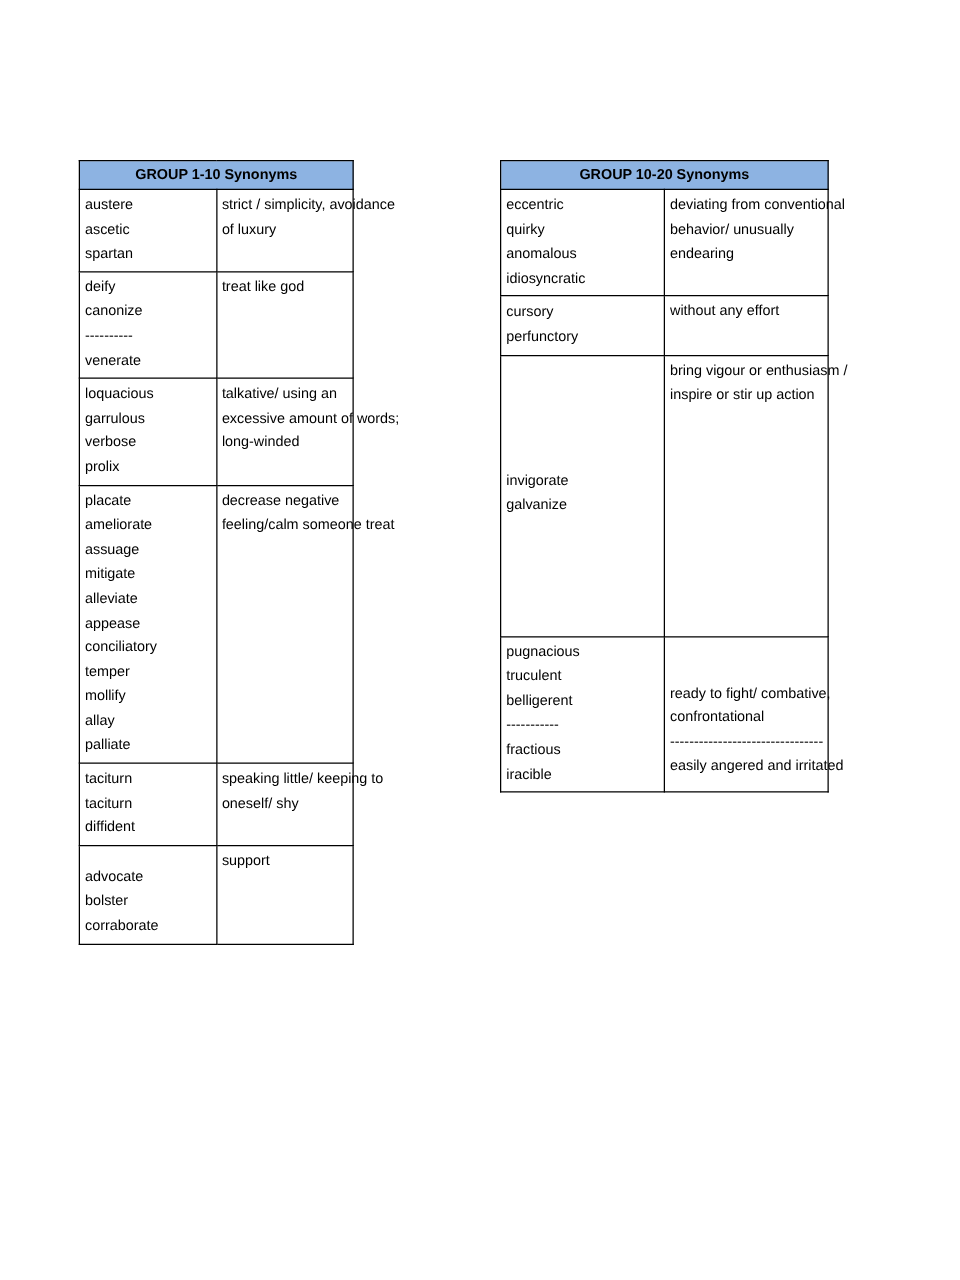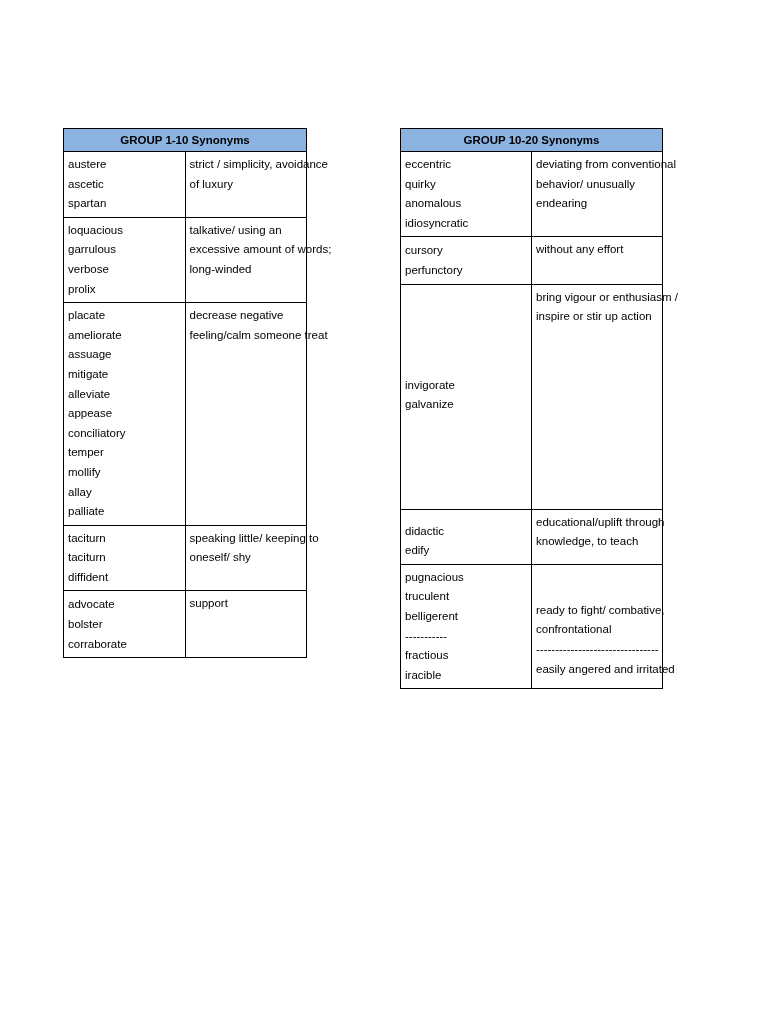--- a/index.html
+++ b/index.html
@@ -28,21 +28,21 @@
     left: 63px;
     top: 128px;
     width: 632px;
   }
   table.syn {
     border-collapse: collapse;
     table-layout: fixed;
     position: absolute;
     top: 0;
   }
-  table.syn.left { left: 0; width: 244px; }
+  table.syn.left { left: 0; width: 220px; }
   table.syn.right { left: 337px; width: 263px; }
 
   table.syn td, table.syn th {
     border: 1px solid #000000;
     vertical-align: top;
     padding: 3px 4px 3px 4px;
     font-size: 11.5px;
     line-height: 19.6px;
     font-weight: normal;
     text-align: left;
@@ -79,20 +79,31 @@
       </tr>
       <tr>
         <td class="terms">
           <span class="term-line">austere</span>
           <span class="term-line">ascetic</span>
           <span class="term-line">spartan</span>
         </td>
         <td class="def">
           <span class="def-line">strict / simplicity, avoidance</span>
           <span class="def-line">of luxury</span>
+        </td>
+      </tr>
+      <tr>
+        <td class="terms">
+          <span class="term-line">deify</span>
+          <span class="term-line">canonize</span>
+          <span class="term-line">----------</span>
+          <span class="term-line">venerate</span>
+        </td>
+        <td class="def">
+          <span class="def-line">treat like god</span>
         </td>
       </tr>
       <tr>
         <td class="terms">
           <span class="term-line">loquacious</span>
           <span class="term-line">garrulous</span>
           <span class="term-line">verbose</span>
           <span class="term-line">prolix</span>
         </td>
         <td class="def">
@@ -125,21 +136,21 @@
           <span class="term-line">taciturn</span>
           <span class="term-line">taciturn</span>
           <span class="term-line">diffident</span>
         </td>
         <td class="def topalign">
           <span class="def-line">speaking little/ keeping to</span>
           <span class="def-line">oneself/ shy</span>
         </td>
       </tr>
       <tr>
-        <td class="terms" style="padding-top:4px;margin-top:36px;">
+        <td class="terms" style="padding-top:16px;margin-top:36px;">
           <span class="term-line">advocate</span>
           <span class="term-line">bolster</span>
           <span class="term-line">corraborate</span>
         </td>
         <td class="def">
           <span class="def-line">support</span>
         </td>
       </tr>
     </tbody>
       </table>
@@ -174,30 +185,20 @@
       <tr>
         <td class="terms" style="height:218px;">
           <div style="padding-top:88px;">
             <span class="term-line">invigorate</span>
             <span class="term-line">galvanize</span>
           </div>
         </td>
         <td class="def">
           <span class="def-line">bring vigour or enthusiasm /</span>
           <span class="def-line">inspire or stir up action</span>
-        </td>
-      </tr>
-      <tr>
-        <td class="terms" style="padding-top:12px;">
-          <span class="term-line">didactic</span>
-          <span class="term-line">edify</span>
-        </td>
-        <td class="def">
-          <span class="def-line">educational/uplift through</span>
-          <span class="def-line">knowledge, to teach</span>
         </td>
       </tr>
       <tr>
         <td class="terms">
           <span class="term-line">pugnacious</span>
           <span class="term-line">truculent</span>
           <span class="term-line">belligerent</span>
           <span class="term-line">-----------</span>
           <span class="term-line">fractious</span>
           <span class="term-line">iracible</span>

